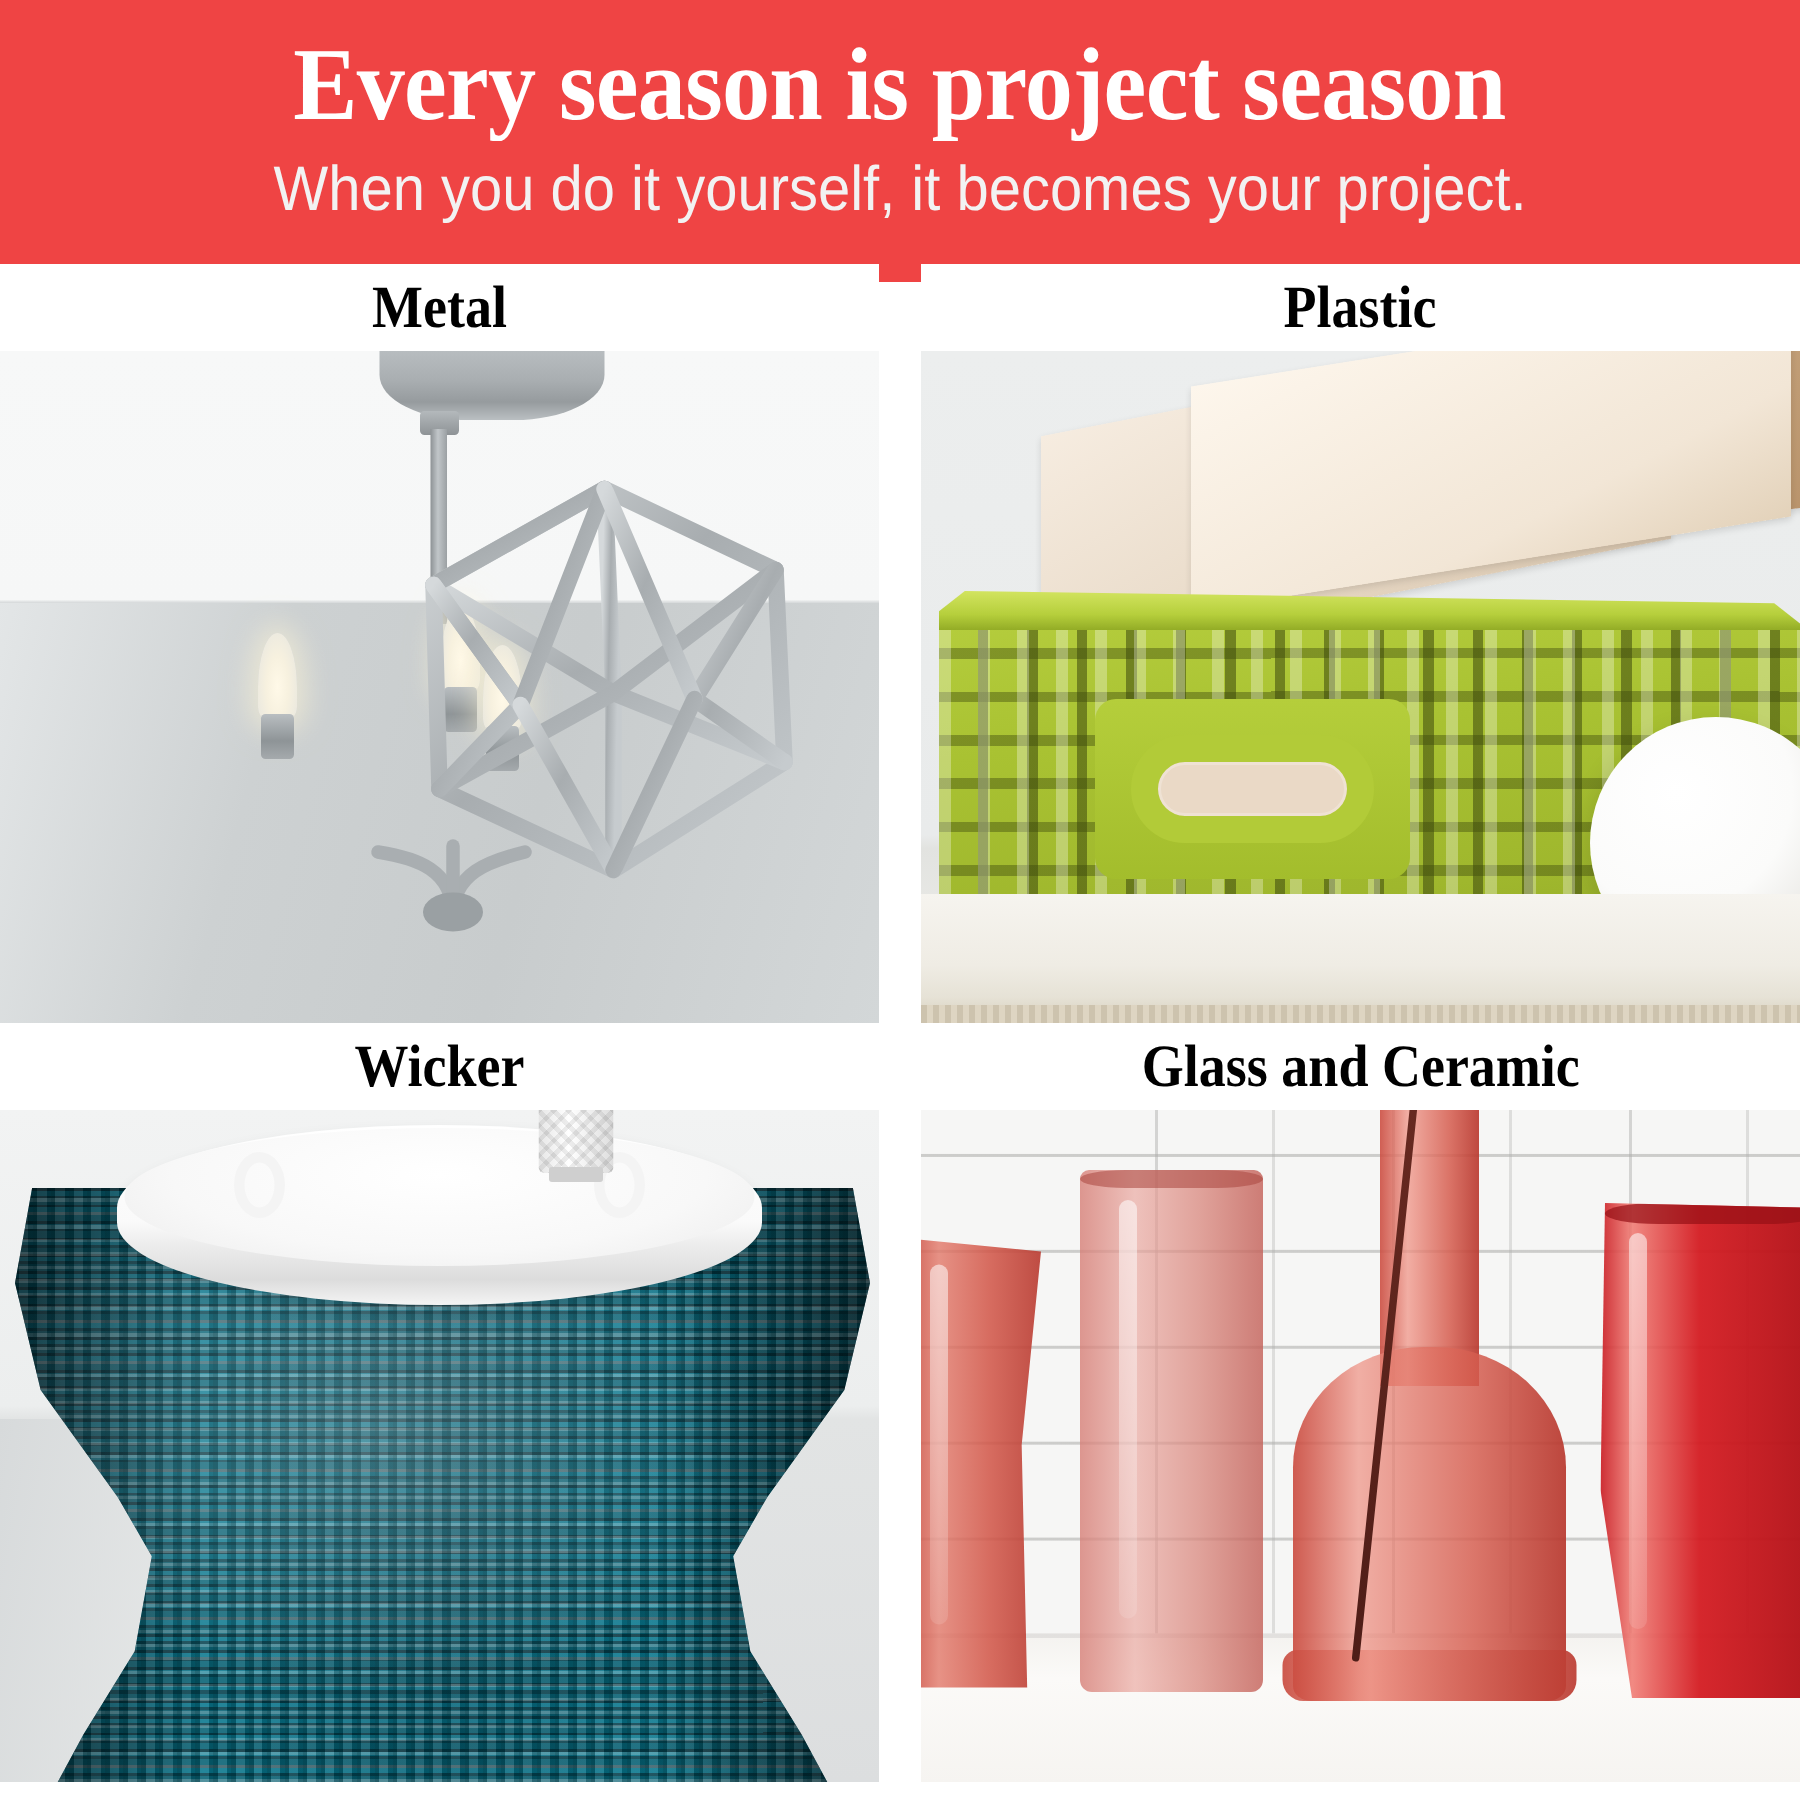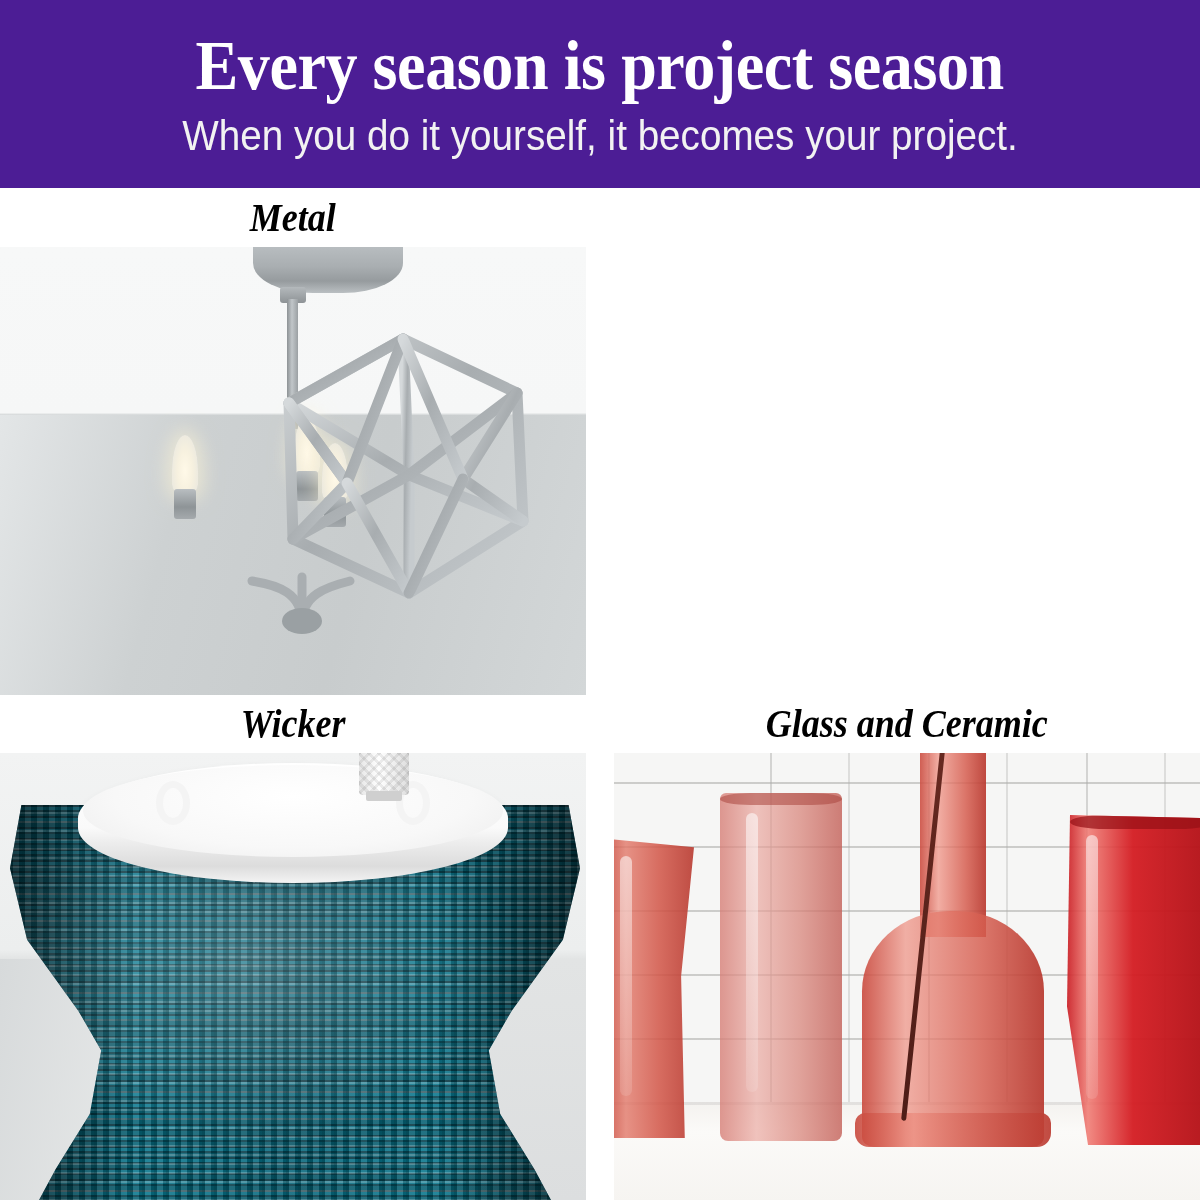--- a/index.html
+++ b/index.html
@@ -18,26 +18,26 @@
     height: 1200px;
     background: #ffffff;
   }
 
   
   .banner {
     position: absolute;
     left: 0; top: 0;
     width: 1200px;
     height: 188px;
-    background: #4c1d95;
+    background: #ef4444;
     display: flex;
     flex-direction: column;
     align-items: center;
     justify-content: flex-start;
-    padding-top: 28px;
+    padding-top: 18px;
     overflow: hidden;
   }
   .banner-title {
     color: #ffffff;
     font-family: "Liberation Serif", "DejaVu Serif", serif;
     font-weight: bold;
     font-size: 69px;
     line-height: 76px;
     letter-spacing: -0.5px;
     transform: scaleX(0.93);
@@ -52,24 +52,23 @@
     line-height: 52px;
     transform: scaleX(0.92);
     transform-origin: center center;
     white-space: nowrap;
     margin-top: 6px;
   }
 
   
   .grid {
     position: absolute;
-    left: 0; top: 189px;
+    left: 0; top: 176px;
     width: 1196px;
     height: 1012px;
-    font-style: italic;
   }
   .cell {
     position: absolute;
     width: 586px;
     height: 506px;
     background: #ffffff;
   }
   .cell.c1 { left: 0;   top: 0; }
   .cell.c2 { left: 614px; top: 0; }
   .cell.c3 { left: 0;   top: 506px; }
@@ -461,20 +460,45 @@
                 <path d="M80,86 C80,58 104,50 128,44"></path>
                 <path d="M80,86 L80,40"></path>
               </g>
               <ellipse cx="80" cy="84" rx="20" ry="13" fill="#9aa0a3"></ellipse>
             </svg>
           </div>
         </div>
       </div>
     </div>
 
+    <div class="cell c2">
+      <div class="cell-label">
+        <span>Plastic</span>
+      </div>
+      <div class="photo">
+        <div class="plastic-scene">
+          <div class="folders">
+            <div class="folder f3"></div>
+            <div class="folder f1"></div>
+            <div class="folder f2"></div>
+          </div>
+          <div class="basket">
+            <div class="basket-rim"></div>
+            <div class="weave"></div>
+            <div class="weave-hl"></div>
+            <div class="handle-plate"></div>
+            <div class="handle"></div>
+          </div>
+          <div class="ball"></div>
+          <div class="shelf">
+            <div class="shelf-edge"></div>
+          </div>
+        </div>
+      </div>
+    </div>
 
     <div class="cell c3">
       <div class="cell-label">
         <span>Wicker</span>
       </div>
       <div class="photo">
         <div class="wicker-scene">
           <div class="wick-floorline"></div>
           <div class="stool">
             <div class="stool-weave"></div>

